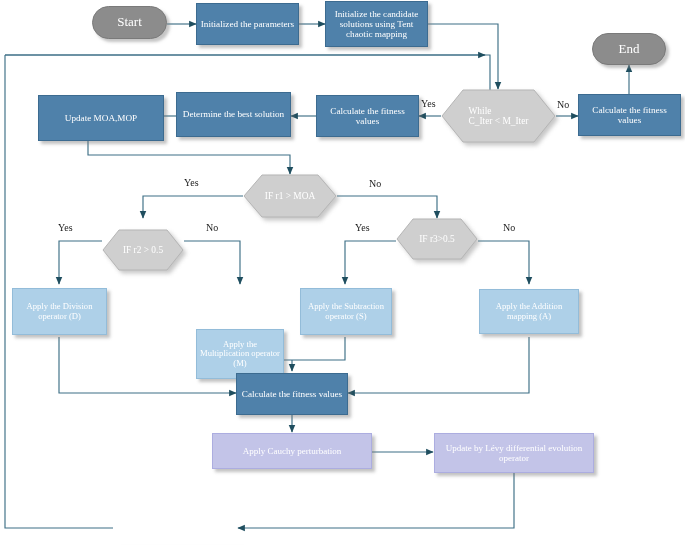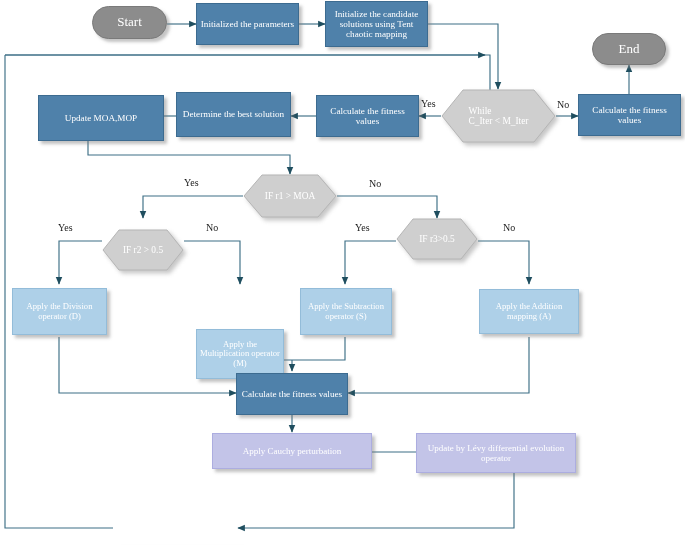--- a/index.html
+++ b/index.html
@@ -246,21 +246,21 @@
   </div>
 
   <div class="node node-proc" style="left:236px; top:373px; width:112px; height:42px;">
     <span>Calculate the fitness values</span>
   </div>
 
   <div class="node node-lav" style="left:212px; top:433px; width:160px; height:36px;">
     <span>Apply Cauchy perturbation</span>
   </div>
 
-  <div class="node node-lav" style="left:416px; top:433px; width:160px; height:40px;">
+  <div class="node node-lav" style="left:434px; top:433px; width:160px; height:40px;">
     <span>Update by Lévy differential evolution operator</span>
   </div>
 
   <div class="node node-proc" style="left:117px; top:513px; width:125px; height:28px;margin-top:32px;">
     <span>C_Iter = M_Iter</span>
   </div>
 
   <div class="edgelabel" style="left:421px; top:98px;">Yes</div>
   <div class="edgelabel" style="left:557px; top:99px;">No</div>
 

